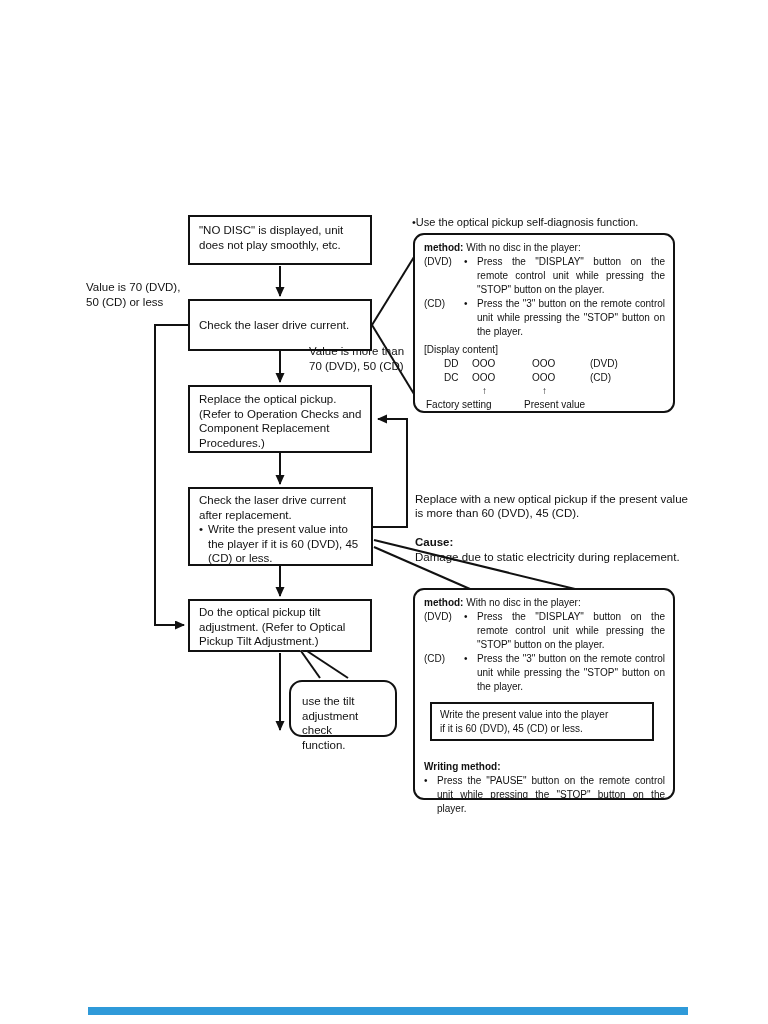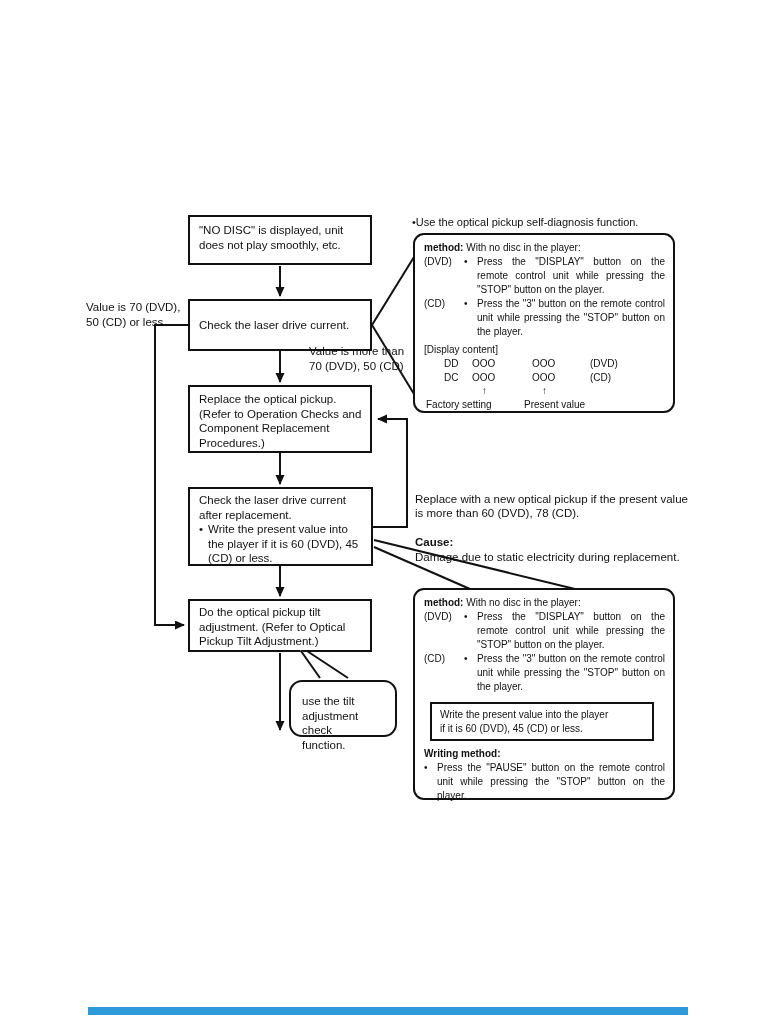--- a/index.html
+++ b/index.html
@@ -23,21 +23,21 @@
   .dc-c2{width:60px;flex:none;}
   .dc-c3{width:58px;flex:none;}
   .dc-arrows{position:relative;height:13px;}
   .dc-arrows span{position:absolute;top:-1px;}
   .dc-a1{left:58px;} .dc-a2{left:118px;}
   .dc-labels{display:flex;}
   .dc-factory{width:98px;flex:none;padding-left:2px;}
   .bubble{position:absolute;background:#fff;border:2px solid #111;border-radius:13px;
           box-sizing:border-box;font-size:11.5px;line-height:14.5px;}
   .bubble .txt{white-space:pre-line;padding:12px 6px 0 11px;}
-  .writebox{border:2px solid #111;background:#fff;margin:8px 4px 6px 6px;padding:4px 6px 3px 8px;
+  .writebox{border:2px solid #111;background:#fff;margin:8px 4px 19px 6px;padding:4px 6px 3px 8px;
             white-space:pre-line;width:206px;}
   .wm-row{display:flex;}
   .wm-bullet{width:13px;flex:none;}
   .wm-text{flex:1;text-align:justify;}
   b{font-weight:bold;}
   .wires{position:absolute;left:0;top:0;z-index:5;pointer-events:none;}
   .layer{position:absolute;left:0;top:0;z-index:1;width:768px;height:1024px;}
   .bluebar{position:absolute;left:88px;top:1007px;width:600px;height:8px;background:#2f9ad9;}
 </style>
 </head>
@@ -81,21 +81,21 @@
 Pickup Tilt Adjustment.)</div>
     </div>
 
 
     <div class="bubble" style="left:289px;top:667px;width:108px;height:57px;margin-top:13px;">
       <div class="txt">use the tilt
 adjustment check
 function.</div>
     </div>
 
-    <div class="note" style="left:86px;top:300px;">Value is 70 (DVD),
+    <div class="note" style="left:86px;top:280px;">Value is 70 (DVD),
 50 (CD) or less</div>
     <div class="note" style="left:309px;top:344px;">Value is more than
 70 (DVD), 50 (CD)</div>
 
     <div class="note" style="left:412px;top:215px;font-size:11px;">•Use the optical pickup self-diagnosis function.</div>
 
     <div class="callout" style="left:413px;top:233px;width:262px;height:180px;">
       <div><b>method:</b> <span>With no disc in the player:</span></div>
       <div class="mrow">
         <span class="mlabel">(DVD)</span>
@@ -127,21 +127,21 @@
         </div>
         <div class="dc-labels">
           <span class="dc-factory">Factory setting</span>
           <span>Present value</span>
         </div>
       </div>
     </div>
 
     <div class="note" style="left:415px;top:477px;width:285px;font-size:11.5px;">
       <div style="white-space:pre-line;">Replace with a new optical pickup if the present value
-is more than 60 (DVD), 78 (CD).</div>
+is more than 60 (DVD), 45 (CD).</div>
       <b>Cause:</b>
       <div>Damage due to static electricity during replacement.</div>
     </div>
 
     <div class="callout" style="left:413px;top:588px;width:262px;height:212px;">
       <div><b>method:</b> <span>With no disc in the player:</span></div>
       <div class="mrow">
         <span class="mlabel">(DVD)</span>
         <span class="mbullet">•</span>
         <span class="mtext">Press the "DISPLAY" button on the remote control unit while pressing the "STOP" button on the player.</span>

